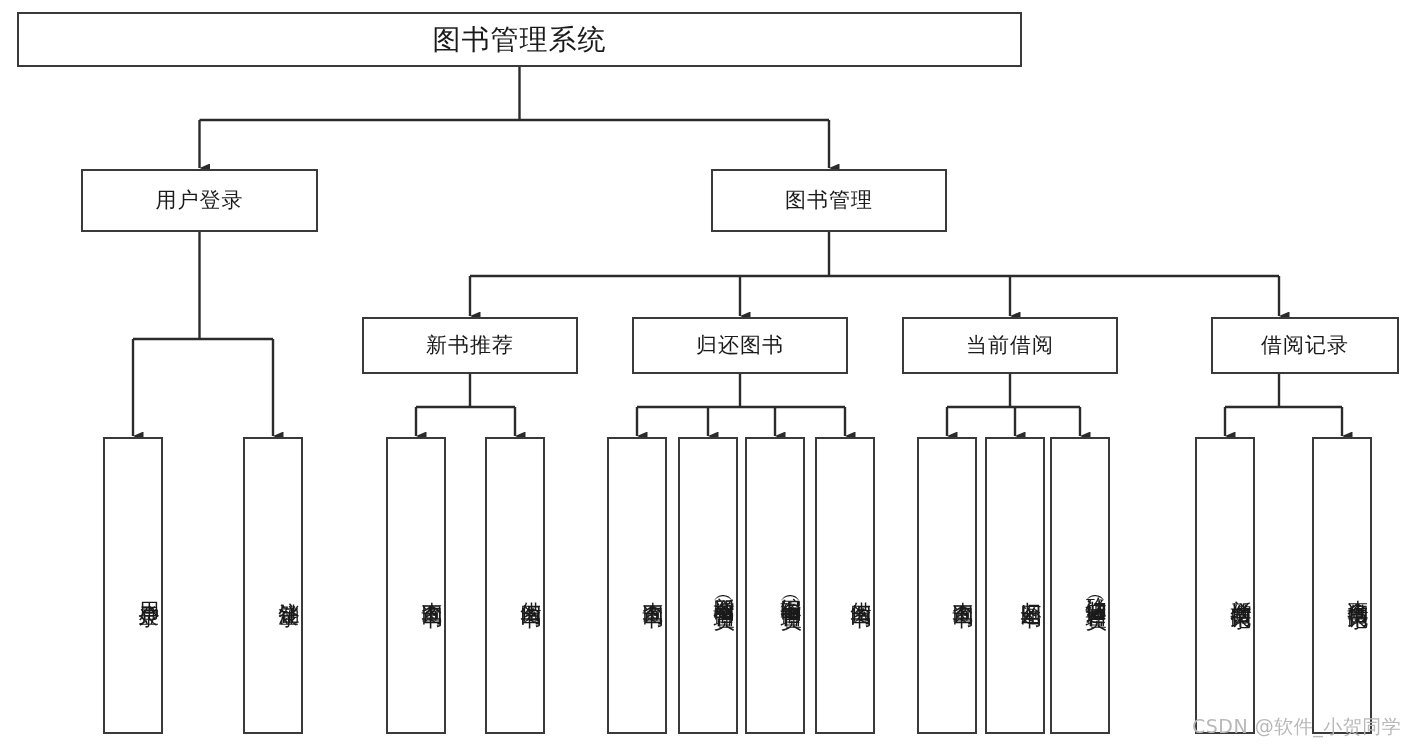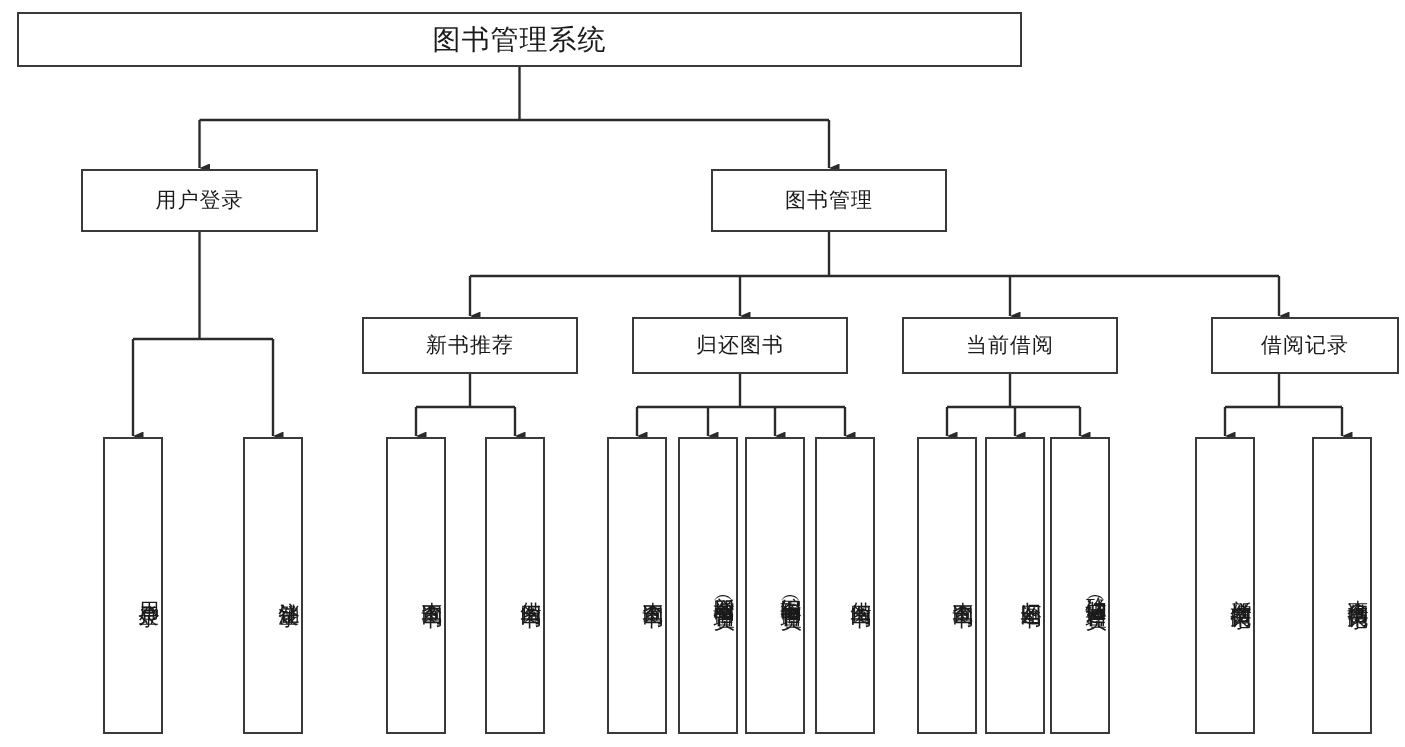--- a/index.html
+++ b/index.html
@@ -173,14 +173,15 @@
         <span class="vlabel">确认归还（管理员）</span>
       </div>
       <div class="node node-v" style="left: 1195px; top: 437px; width: 60px; height: 297px;">
         <span class="vlabel">新增借阅记录</span>
       </div>
       <div class="node node-v" style="left: 1312px; top: 437px; width: 60px; height: 297px;">
         <span class="vlabel">查询借阅记录</span>
       </div>
     </div>
 
+  <div class="watermark" style="left:1192px; top:714px;">CSDN @软件_小贺同学</div>
 
 </div>
 
 </body></html>

